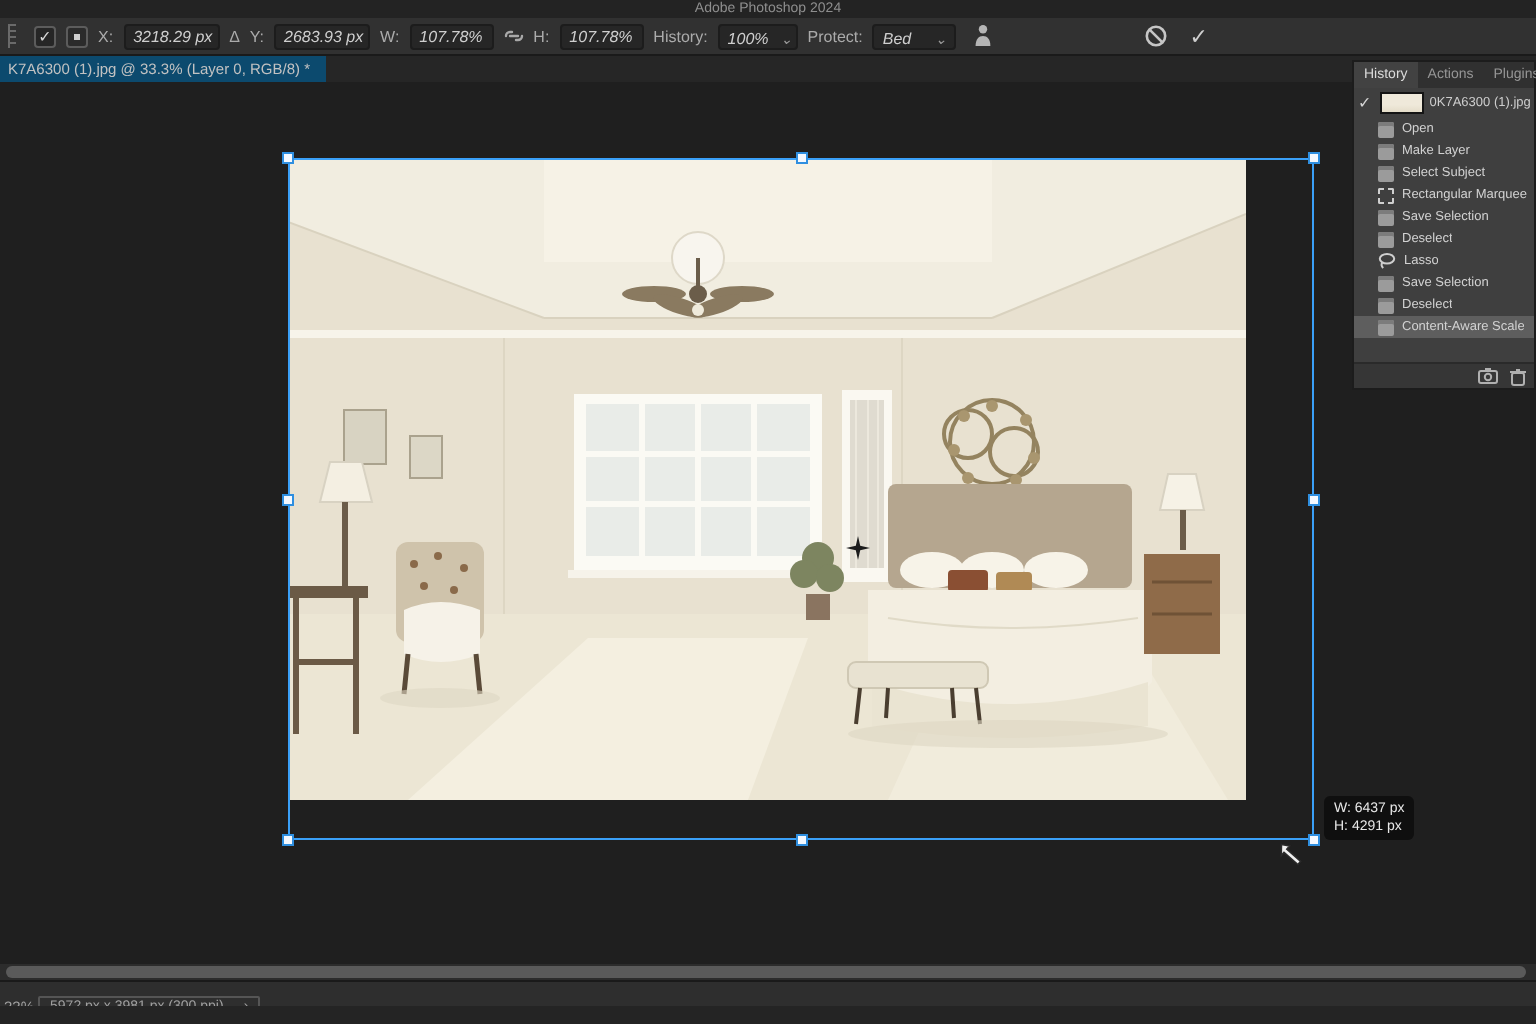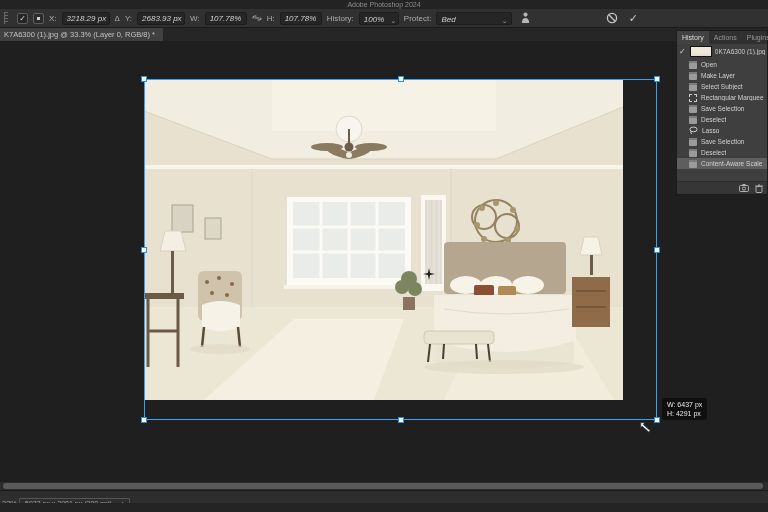--- a/index.html
+++ b/index.html
@@ -25,21 +25,21 @@
     color:#d8d8d8;font-size:8px;display:flex;align-items:center;justify-content:center;}
   .refpoint{width:11px;height:11px;background:#2b2b2b;border:1px solid #5c5c5c;border-radius:2px;
     position:relative;}
   .refpoint::after{content:"";position:absolute;left:3px;top:3px;width:3px;height:3px;background:#d0d0d0;}
   .delta{font-size:8px;color:#ababab;}
   .iconbtn{display:flex;align-items:center;justify-content:center;width:16px;height:15px;border-radius:2px;}
   .commit{color:#cfcfcf;font-size:11px;}
 
   
   .tabbar{position:absolute;left:0;top:28px;width:768px;height:13px;background:#262626;}
-  .doc-tab{position:absolute;left:0;top:0;height:13px;background:#404040;display:flex;
+  .doc-tab{position:absolute;left:0;top:0;height:13px;background:#0c4a6e;display:flex;
     align-items:center;padding:0 8px 0 4px;}
   .doc-tab span{font-size:7.5px;color:#c2c2c2;white-space:nowrap;}
 
   
   .canvas{position:absolute;left:0;top:41px;width:768px;height:441px;background:#1f1f1f;}
   .photo{position:absolute;left:144px;top:38px;width:479px;height:321px;}
 
   
   .tbox{position:absolute;left:144px;top:38px;width:513px;height:341px;
     border:1px solid #3aa0f8;pointer-events:none;}
@@ -122,21 +122,21 @@
     <span class="opt-label">H:</span>
     <div class="opt-field" style="width:42px">107.78%</div>
 
     <span class="opt-label">History:</span>
     <div class="opt-field opt-select" style="width:40px">
       <span>100%</span>
       <span class="chev">⌄</span>
     </div>
 
     <span class="opt-label">Protect:</span>
-    <div class="opt-field opt-select" style="width:76px">
+    <div class="opt-field opt-select" style="width:42px">
       <span>Bed</span>
       <span class="chev">⌄</span>
     </div>
 
     <div class="iconbtn">
       <svg width="9" height="12" viewBox="0 0 9 12">
         <circle cx="4.5" cy="2.6" r="2.1" fill="#b5b5b5"></circle>
         <path d="M0.8 11 C0.8 7.6 2.4 6 4.5 6 C6.6 6 8.2 7.6 8.2 11 Z" fill="#b5b5b5"></path>
       </svg>
     </div>

